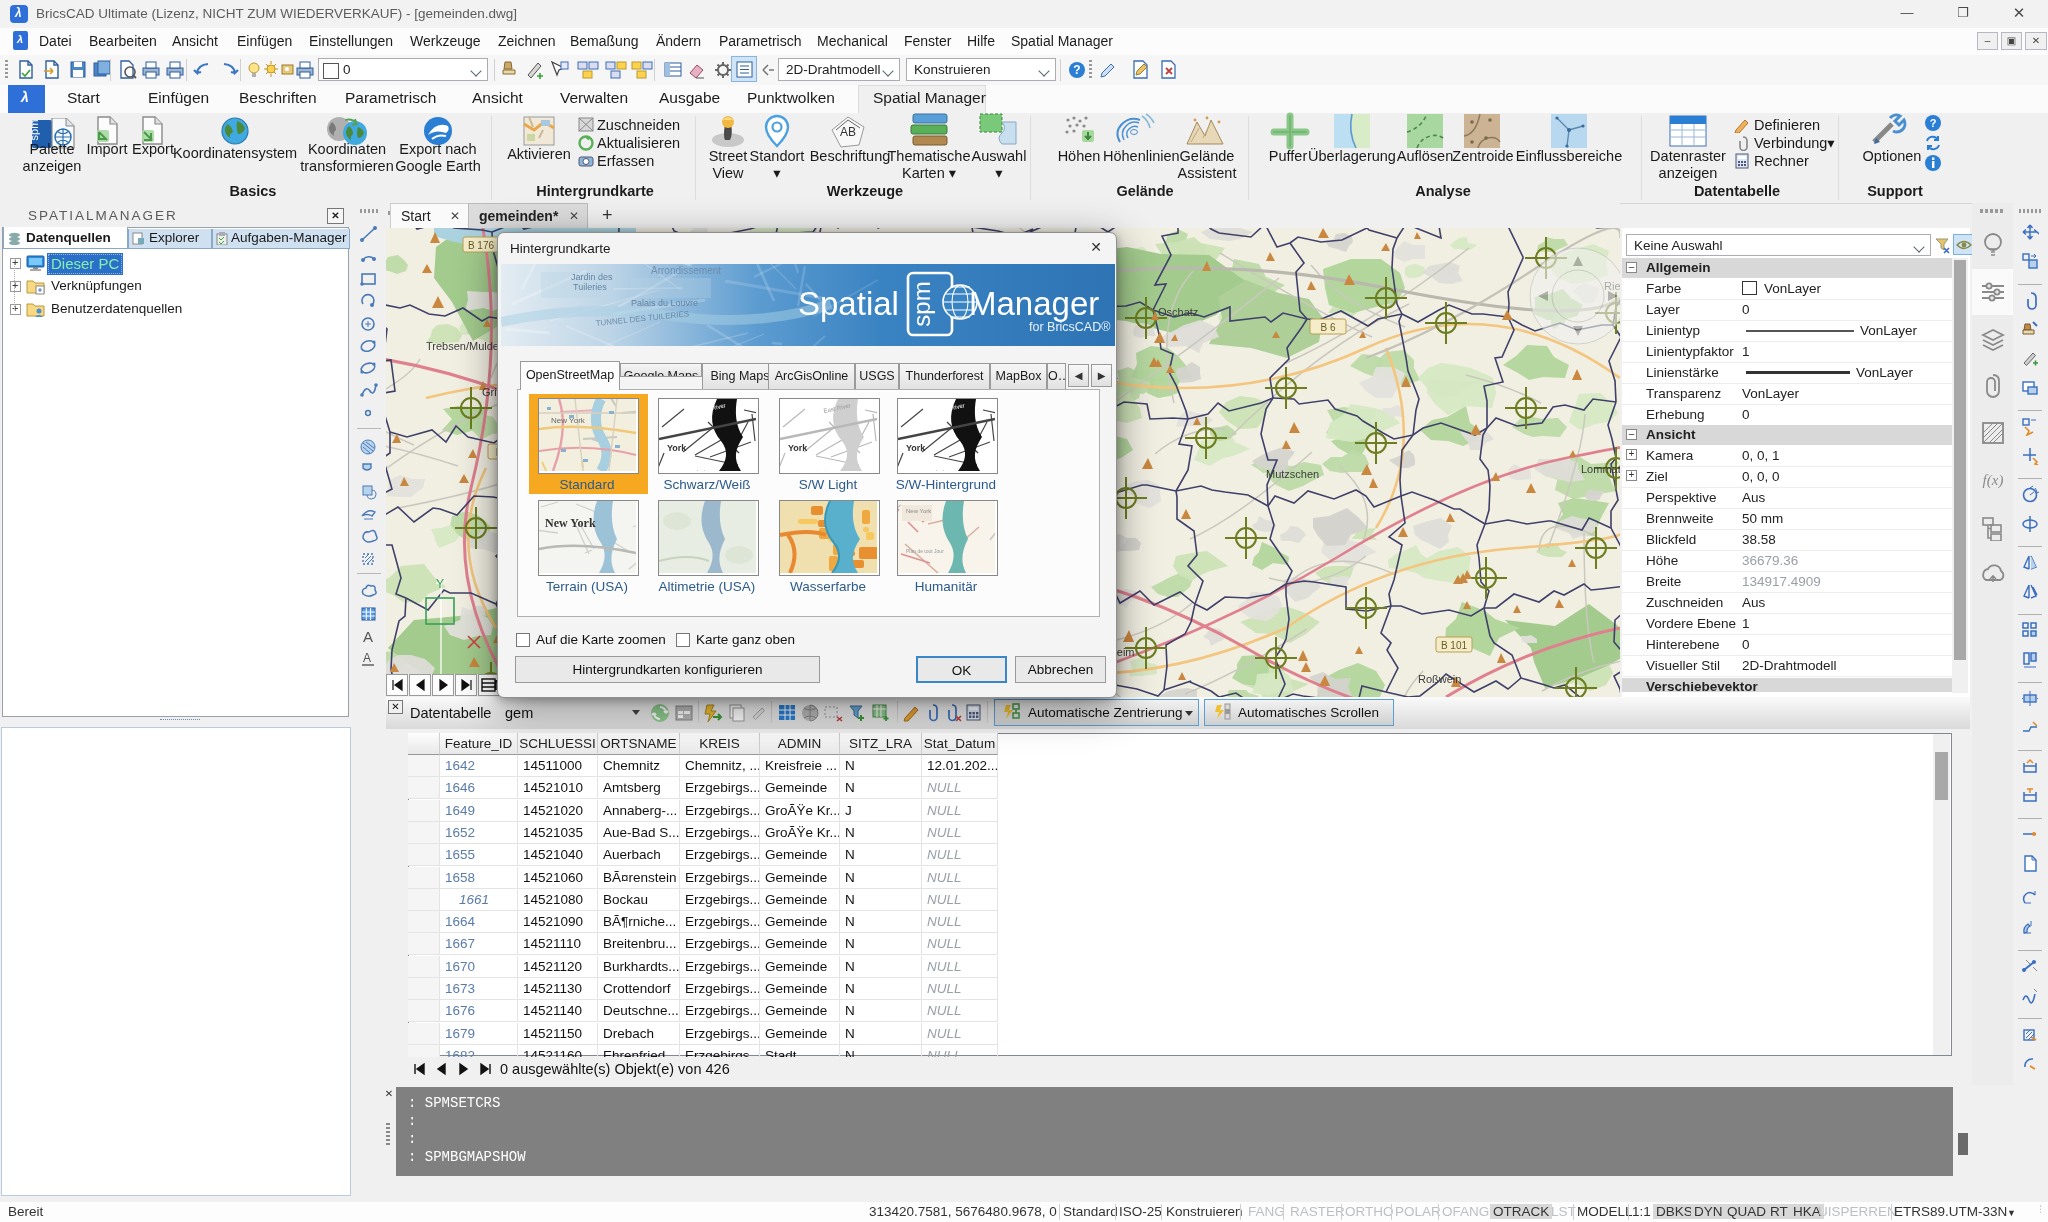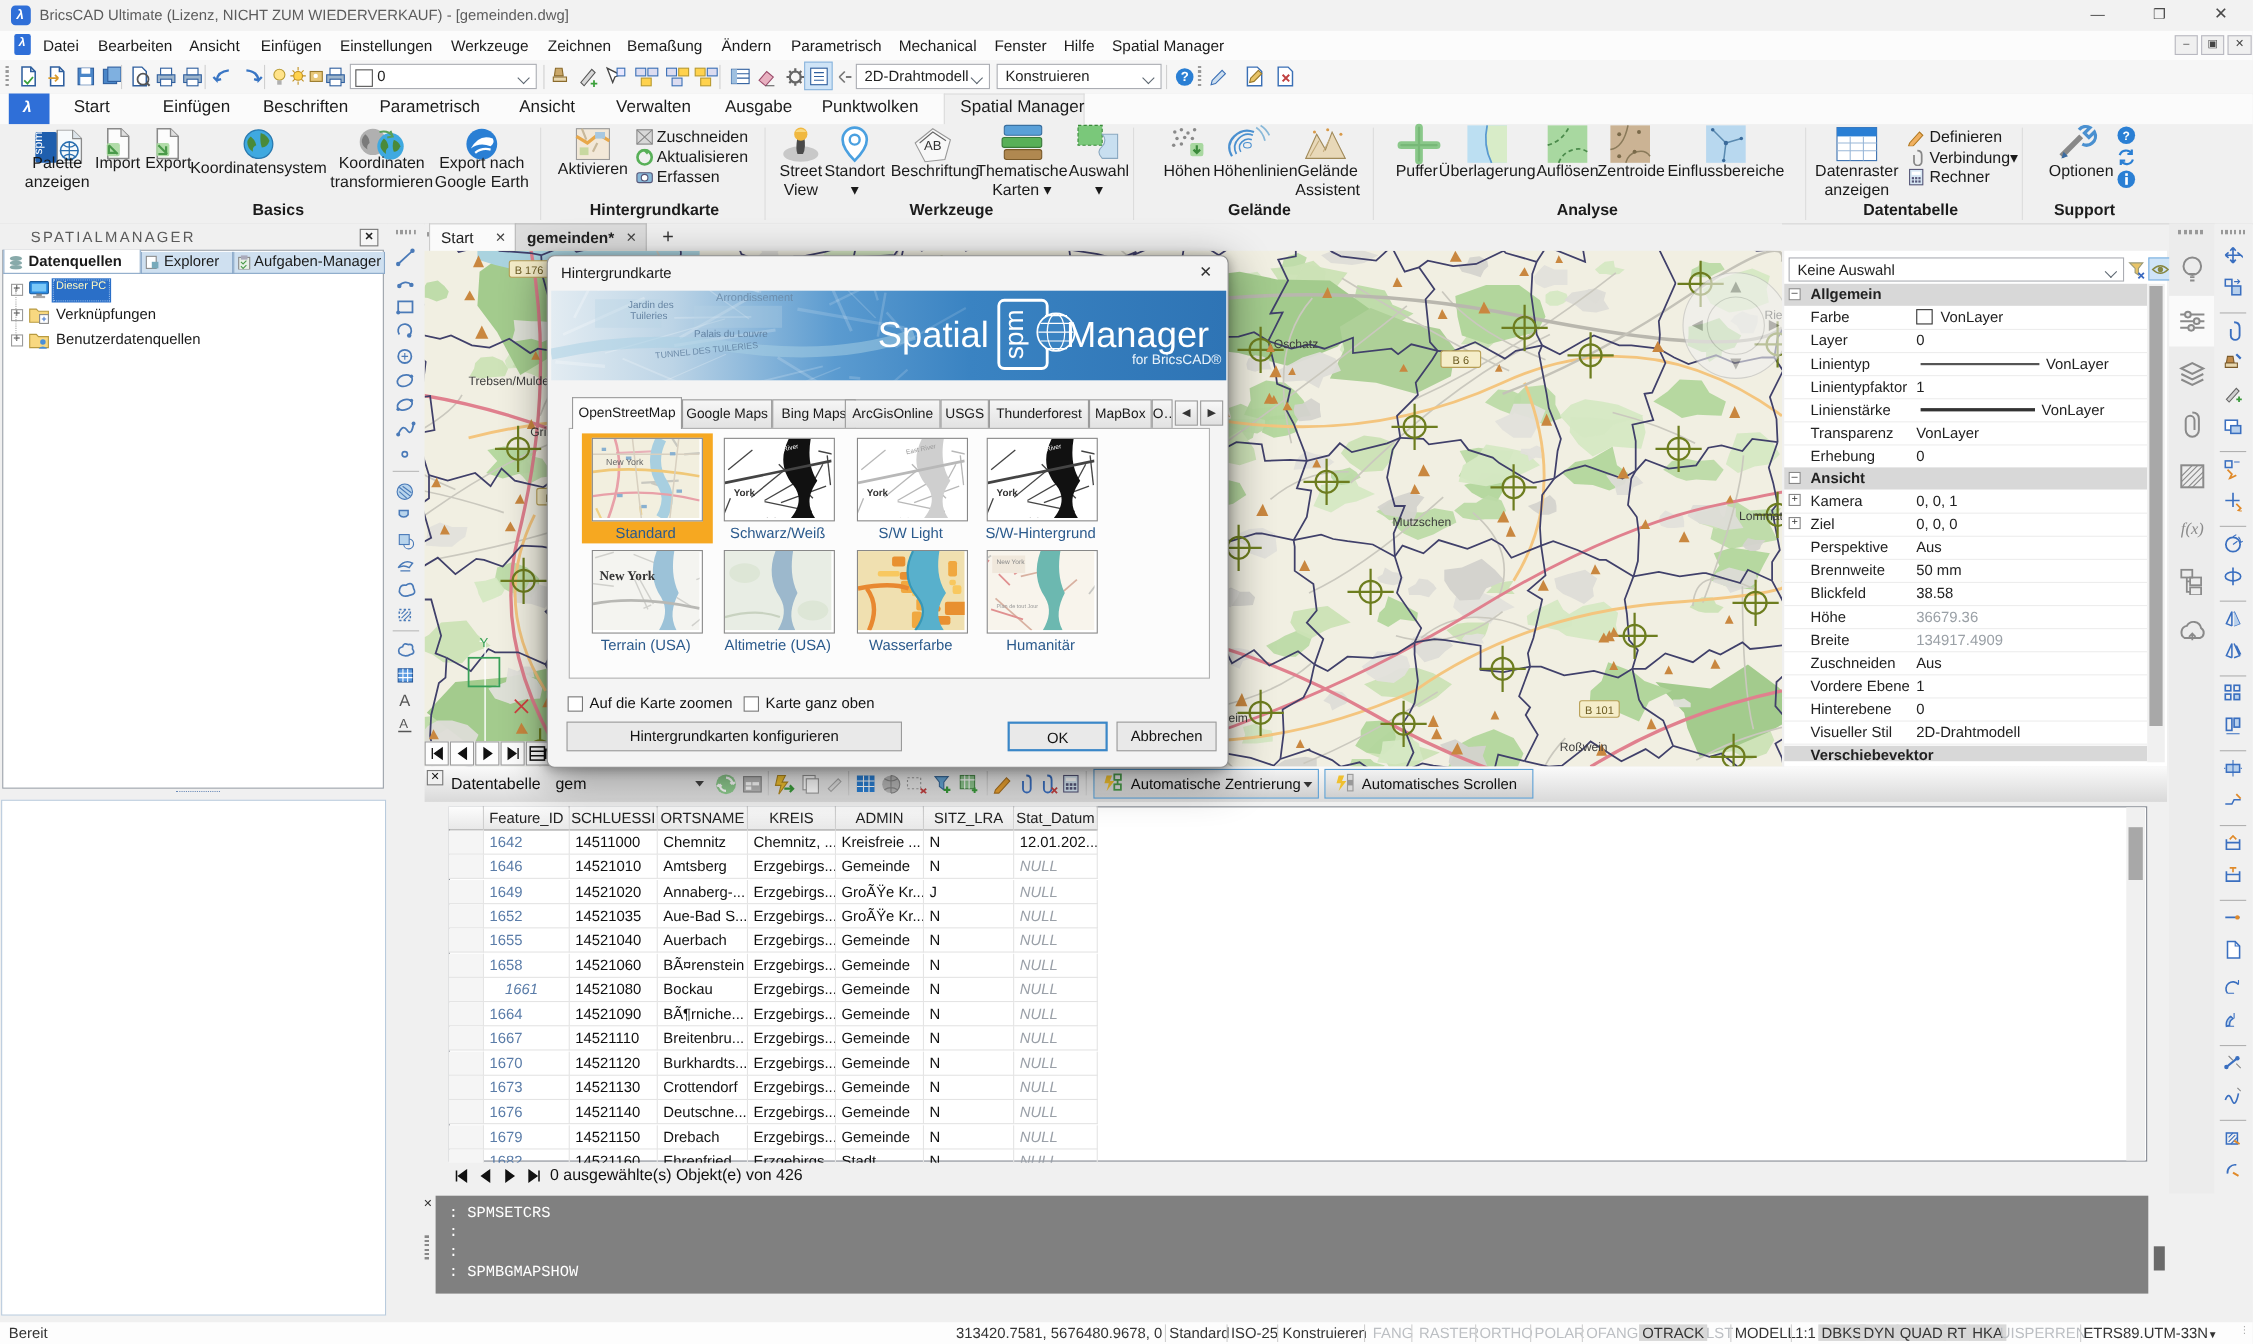--- a/index.html
+++ b/index.html
@@ -537,21 +537,21 @@
       </svg>
 <div class="ptab" style="left:212px;width:138px;top:26px;height:20px;">
         <span style="position:absolute;left:18px;top:1px;">Aufgaben-Manager</span>
       </div>
 <svg style="position:absolute;left:216px;top:29px" width="13" height="13" viewBox="0 0 13 13">
         <rect x="1" y="2" width="10" height="11" fill="#e8f0e8" stroke="#888"></rect>
         <rect x="3" y="0" width="6" height="4" fill="#aab"></rect>
         <path d="M3 6 l2 2 3-3 M3 10 l2 2 3-3" stroke="#4a9a4a" fill="none"></path>
       </svg>
 <div class="plusbox" style="left:10px;top:55px;"></div>
-<div style="position:absolute;left:47px;top:50px;height:20px;background:#2a6fc8;color:#fef9c3;font-size:10px;padding:2px 4px 0 4px;outline:1px dotted #90b8e8;outline-offset:-2px;">Dieser PC</div>
+<div style="position:absolute;left:47px;top:50px;height:20px;background:#2a6fc8;color:#86efac;font-size:15px;padding:2px 4px 0 4px;outline:1px dotted #90b8e8;outline-offset:-2px;">Dieser PC</div>
 <div class="plusbox" style="left:10px;top:78px;"></div>
 <div class="treeitem" style="left:51px;top:75px;">Verknüpfungen</div>
 <div class="plusbox" style="left:10px;top:101px;"></div>
 <div class="treeitem" style="left:51px;top:98px;">Benutzerdatenquellen</div>
 <svg style="position:absolute;left:26px;top:51px" width="20" height="18" viewBox="0 0 20 18">
         <rect x="1" y="2" width="17" height="11" rx="1" fill="#2a8ae0" stroke="#1a5a9a"></rect>
         <rect x="3" y="4" width="13" height="7" fill="#7ac8f8"></rect>
         <rect x="7" y="13" width="5" height="2" fill="#888"></rect>
         <rect x="4" y="15" width="11" height="2" fill="#aaa"></rect>
       </svg>
@@ -1959,21 +1959,21 @@
           <text x="429" y="40" font-size="24" fill="#fff" font-family="Liberation Sans" transform="rotate(-90 429 40)" text-anchor="middle">spm</text>
           <circle cx="459" cy="38" r="17" fill="#3a83c2" stroke="#fff" stroke-width="1.6"></circle>
           <g stroke="#fff" stroke-width="1.1" fill="none">
             <ellipse cx="459" cy="38" rx="8" ry="16.5"></ellipse>
             <path d="M443 38 h32 M445 30 h28 M445 46 h28 M449 23 h20 M449 53 h20"></path>
           </g>
         </g>
         <text x="468" y="51" font-size="33" fill="#fff" font-family="Liberation Sans" font-weight="400">Manager</text>
         <text x="528" y="67" font-size="12.5" fill="#e8f2fa" font-family="Liberation Sans">for BricsCAD®</text>
       </svg>
-<div class="dlgtab" style="left:122px;top:130px;width:82px;height:27px;line-height:25px;">Google Maps</div>
+<div class="dlgtab" style="left:122px;top:130px;width:82px;height:14px;line-height:25px;">Google Maps</div>
 <div class="dlgtab" style="left:204px;top:130px;width:76px;height:27px;line-height:25px;">Bing Maps</div>
 <div class="dlgtab" style="left:270px;top:130px;width:87px;height:27px;line-height:25px;">ArcGisOnline</div>
 <div class="dlgtab" style="left:357px;top:130px;width:44px;height:27px;line-height:25px;">USGS</div>
 <div class="dlgtab" style="left:401px;top:130px;width:91px;height:27px;line-height:25px;">Thunderforest</div>
 <div class="dlgtab" style="left:492px;top:130px;width:57px;height:27px;line-height:25px;">MapBox</div>
 <div class="dlgtab" style="left:549px;top:130px;width:19px;height:27px;line-height:25px;">O…</div>
 <div class="dlgtab" style="left:22px;top:128px;width:100px;height:29px;background:#fcfcfc;border-bottom:none;z-index:3;line-height:27px;">OpenStreetMap</div>
 <div style="position:absolute;left:570px;top:131px;width:21px;height:23px;background:linear-gradient(#f8f8f8,#e0e0e0);border:1px solid #9a9a9a;box-sizing:border-box;text-align:center;line-height:21px;font-size:10px;color:#333;">◀</div>
 <div style="position:absolute;left:593px;top:131px;width:21px;height:23px;background:linear-gradient(#f8f8f8,#e0e0e0);border:1px solid #9a9a9a;box-sizing:border-box;text-align:center;line-height:21px;font-size:10px;color:#333;">▶</div>
 <div style="position:absolute;left:19px;top:156px;width:583px;height:228px;background:#fcfcfc;border:1px solid #b0b0b0;box-sizing:border-box;"></div>

